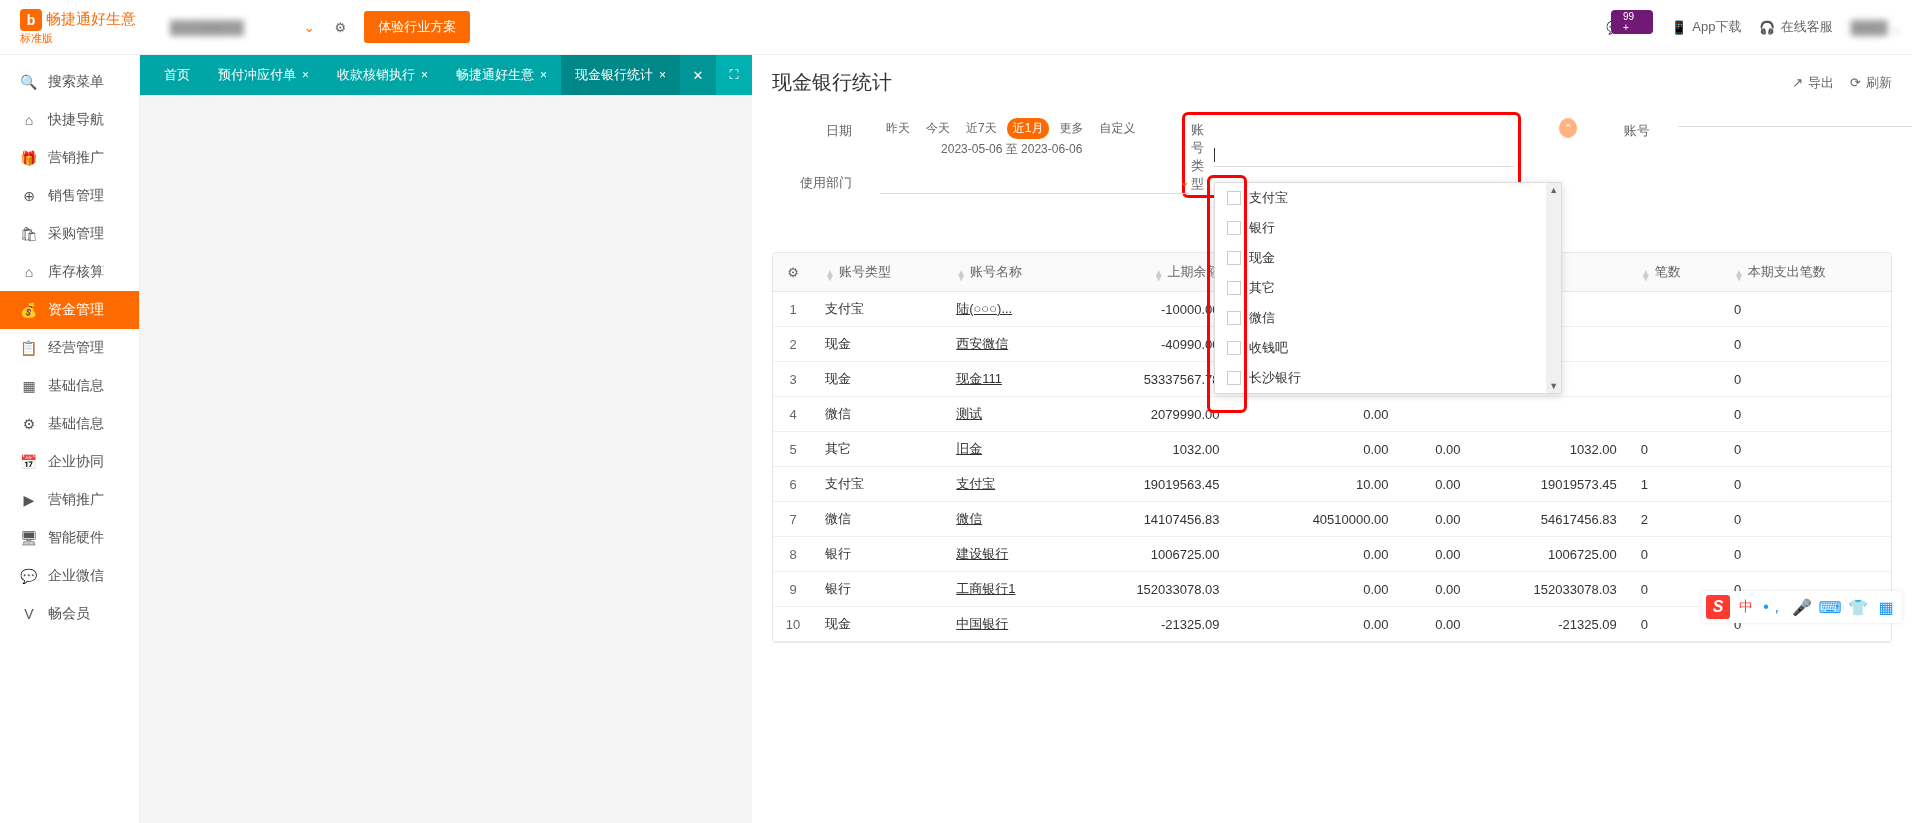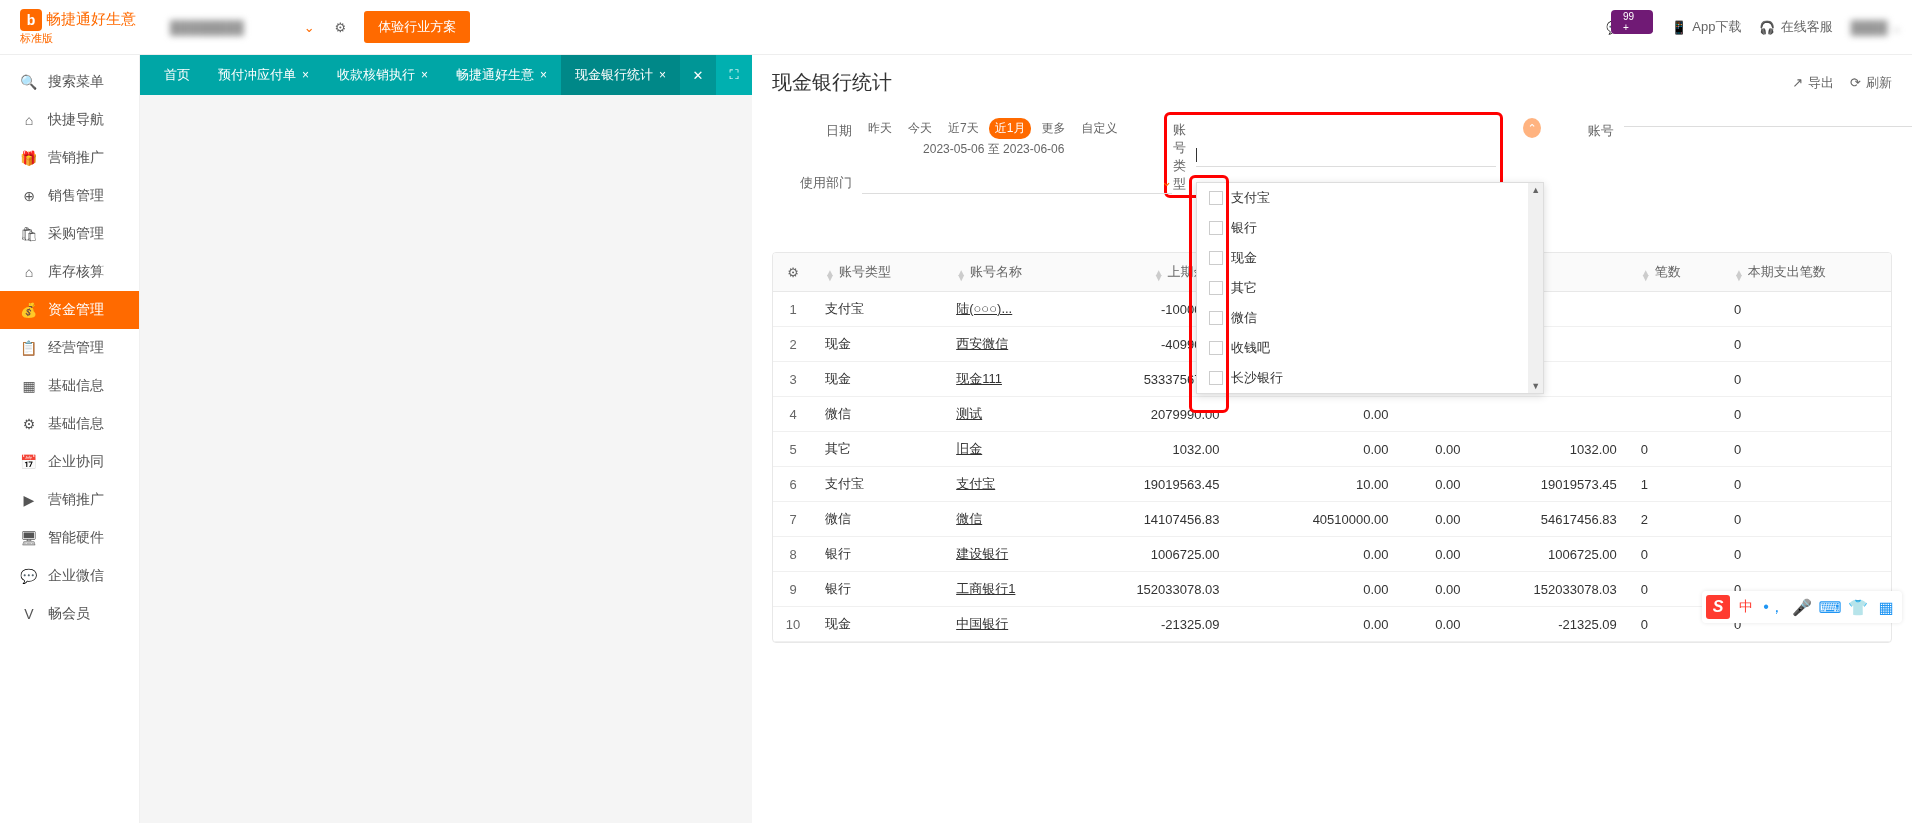--- a/index.html
+++ b/index.html
@@ -41,21 +41,21 @@
 
 .content { background: #fff; margin: 0; padding: 14px 20px 20px; flex: 1; overflow: auto; }
 .page-title-row { display: flex; align-items: center; }
 .page-title { font-size: 20px; color: #333; font-weight: 500; }
 .page-actions { margin-left: auto; display: flex; gap: 16px; color: #666; font-size: 13px; }
 .page-action { display: flex; align-items: center; gap: 5px; cursor: pointer; }
 
 
 .filter-area { margin-top: 14px; display: flex; padding: 8px 0 16px; position: relative; }
 .filter-col { flex: 1; }
-.filter-row { display: flex; align-items: flex-start; gap: 10px; margin-bottom: 12px; }
+.filter-row { display: flex; align-items: flex-start; gap: 28px; margin-bottom: 12px; }
 .filter-label { width: 80px; text-align: right; color: #666; padding-top: 4px; }
 .date-btns { display: flex; gap: 4px; align-items: center; flex-wrap: wrap; }
 .date-btn { padding: 2px 6px; color: #666; cursor: pointer; border-radius: 10px; font-size: 12px; }
 .date-btn.active { background: #ff6a00; color: #fff; }
 .date-range { color: #666; font-size: 12px; width: 100%; padding-left: 2px; margin-top: 2px; text-align: center; }
 .filter-input { position: relative; }
 .filter-input-sel { width: 310px; border: none; border-bottom: 1px solid #ddd; padding: 4px 0; color: #666; display: flex; justify-content: space-between; align-items: center; }
 .account-type-box { border: 3px solid #ff0000; border-radius: 6px; padding: 2px 4px; margin-left: -8px; margin-top: -6px; }
 .account-type-box .filter-input-sel { width: 300px; }
 .collapse-circle { width: 20px; height: 20px; background: #ffb380; border-radius: 50%; display: flex; align-items: center; justify-content: center; color: #fff; margin-left: 10px; cursor: pointer; font-size: 11px; }

